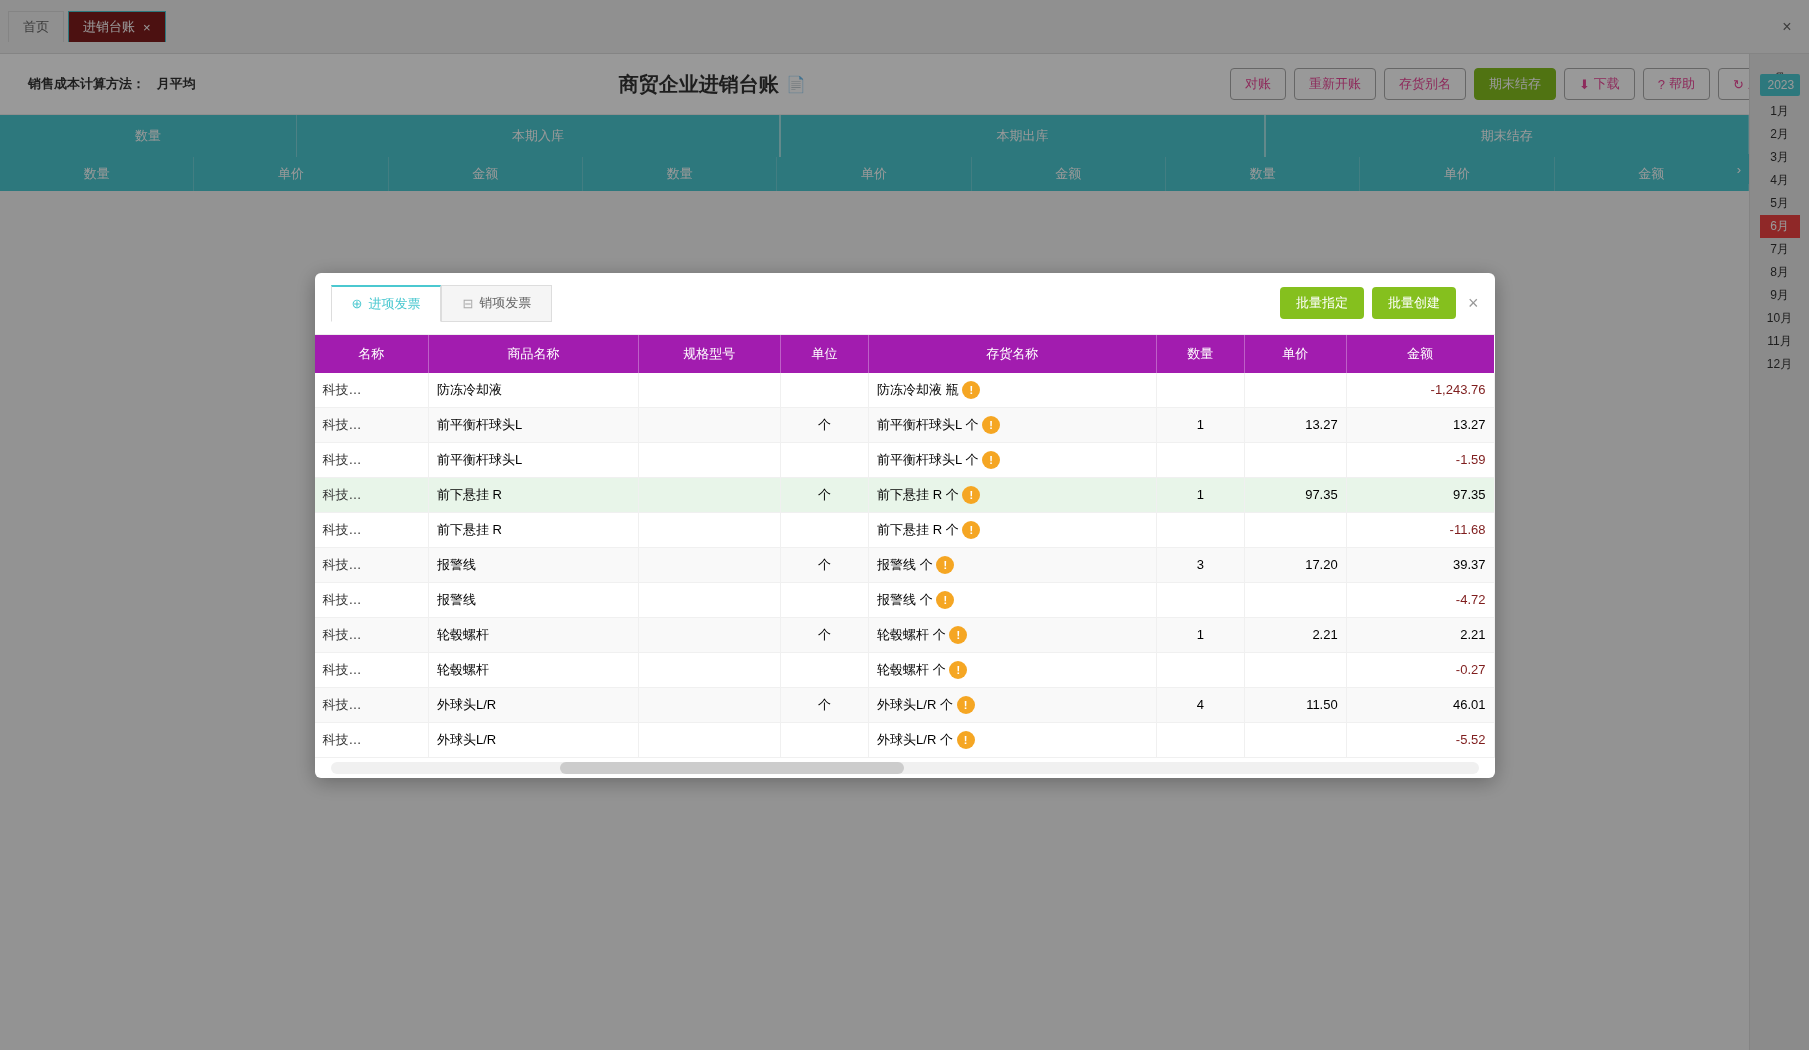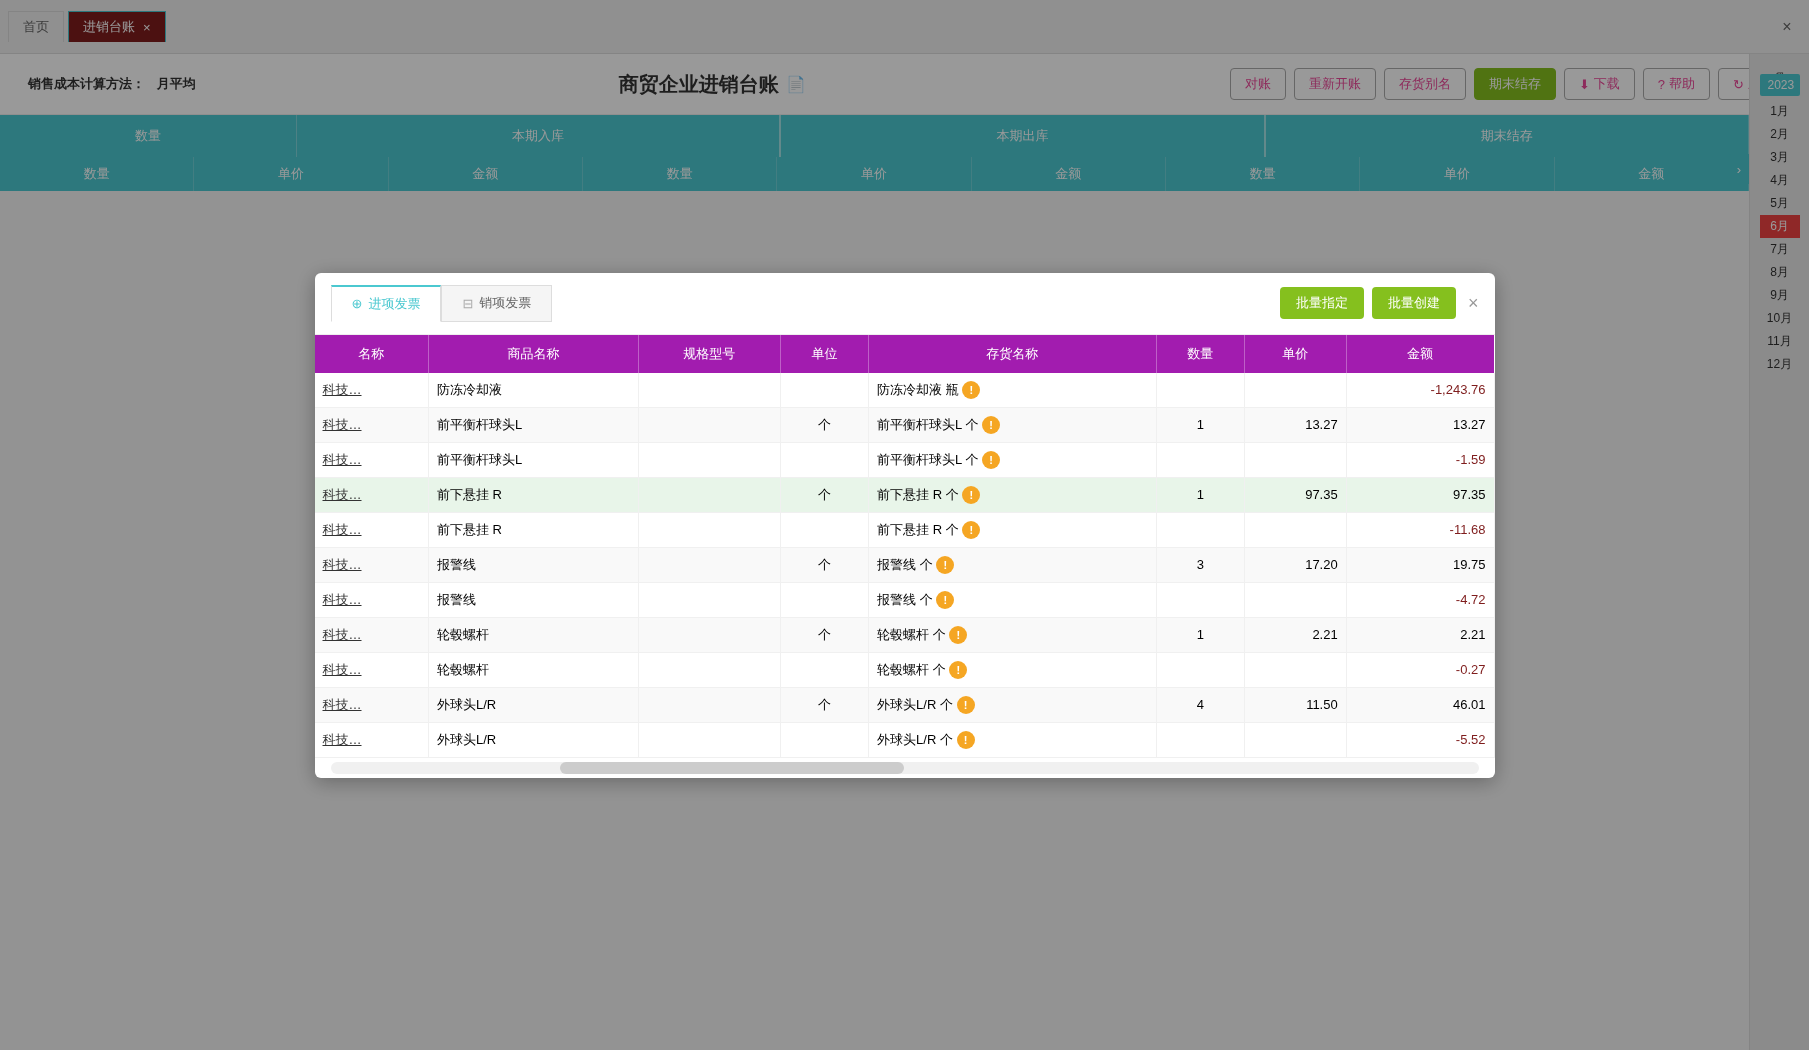--- a/index.html
+++ b/index.html
@@ -50,21 +50,21 @@
     .modal-table { flex: 1; overflow-y: auto; overflow-x: auto; }
     .modal-table table { width: 100%; border-collapse: collapse; }
     .modal-table th { background: #a21caf; color: #fff; padding: 10px 8px; text-align: center; border-right: 1px solid rgba(255,255,255,0.3); font-weight: normal; font-size: 13px; white-space: nowrap; }
     .modal-table td { padding: 8px 8px; border-bottom: 1px solid #f0f0f0; border-right: 1px solid #f0f0f0; font-size: 13px; }
     .modal-table tr:nth-child(odd) { background: #fff; }
     .modal-table tr:nth-child(even) { background: #f9f9f9; }
     .modal-table tr.highlighted { background: #e8f5e9 !important; }
     .warning-icon { display: inline-block; width: 18px; height: 18px; background: #f5a623; border-radius: 50%; color: #fff; font-size: 11px; font-weight: bold; text-align: center; line-height: 18px; cursor: pointer; }
     .text-right { text-align: right; }
     .text-center { text-align: center; }
-    .col-name { color: #333; max-width: 120px; overflow: hidden; text-overflow: ellipsis; white-space: nowrap; text-decoration: underline; }
+    .col-name { color: #333; max-width: 120px; overflow: hidden; text-overflow: ellipsis; white-space: nowrap; }
     .col-goods { max-width: 200px; overflow: hidden; text-overflow: ellipsis; white-space: nowrap; }
     .negative { color: #7f1d1d; }
 
     
     .modal-footer { display: flex; align-items: center; padding: 14px; border-top: 1px solid #eee; justify-content: center; gap: 20px; }
     .btn-cancel { padding: 8px 32px; border: 1px solid #85c01e; background: #fff; color: #85c01e; border-radius: 4px; cursor: pointer; font-size: 14px; }
     .btn-save { padding: 8px 32px; background: #85c01e; color: #fff; border: none; border-radius: 4px; cursor: pointer; font-size: 14px; }
 
     
     .modal-scrollbar { height: 12px; background: #f0f0f0; border-radius: 6px; margin: 4px 16px; position: relative; }
@@ -271,21 +271,21 @@
       <td class="col-name">科技…</td>
       <td class="col-goods">报警线</td>
       <td class="text-center"></td>
       <td class="text-center">个</td>
       <td>
         报警线 个
         <span class="warning-icon">!</span>
       </td>
       <td class="text-center">3</td>
       <td class="text-right">17.20</td>
-      <td class="text-right ">19.75</td>
+      <td class="text-right ">39.37</td>
     </tr>
               <tr>
       <td class="col-name">科技…</td>
       <td class="col-goods">报警线</td>
       <td class="text-center"></td>
       <td class="text-center"></td>
       <td>
         报警线 个
         <span class="warning-icon">!</span>
       </td>

